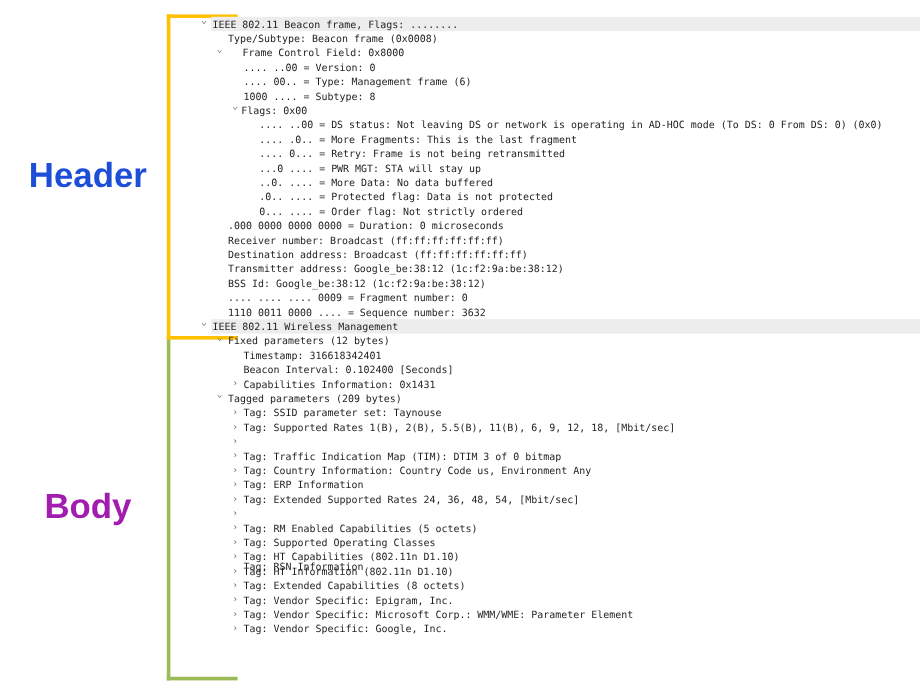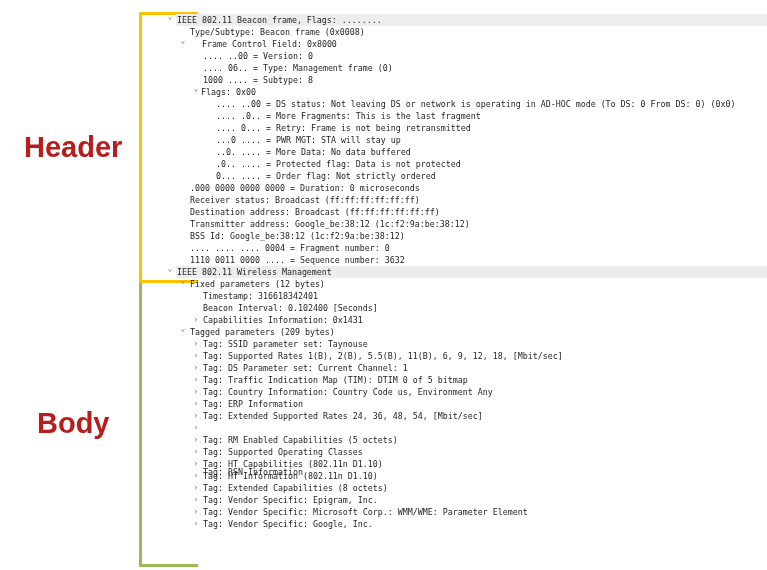--- a/index.html
+++ b/index.html
@@ -1,22 +1,22 @@
 <!DOCTYPE html>
 <html><head>
 <meta charset="utf-8">
 <style>
   html, body { margin:0; padding:0; background:#ffffff; }
   body { width:767px; height:570px; position:relative; overflow:hidden; font-family:"DejaVu Sans Mono", monospace; }
   .bracket { position:absolute; box-sizing:border-box; }
   .bracket-header { left:139px; top:12px; width:59px; height:271px; border-left:3px solid #ffc000; border-top:3px solid #ffc000; border-bottom:3px solid #ffc000; }
   .bracket-body { left:139px; top:283px; width:59px; height:284px; border-left:3px solid #9bbb59; border-bottom:3px solid #9bbb59; }
   .label { position:absolute; font-family:"Liberation Sans", sans-serif; font-weight:bold; font-size:29px; }
-  .label-header { left:24px; top:131px; color:#b91c1c; }
-  .label-body { left:37px; top:407px; color:#b91c1c; }
+  .label-header { left:24px; top:131px; color:#1d4ed8; }
+  .label-body { left:37px; top:407px; color:#a21caf; }
   .tree { position:absolute; left:160px; top:14px; width:607px; }
   .row { position:relative; height:12px; line-height:12px; font-size:8.3px; color:#1e1e1e; white-space:nowrap; }
   .row.top { background:#ededed; }
   .chev { position:absolute; width:10px; text-align:center; color:#707070; font-size:8px; top:0; }
   .txt { position:absolute; top:0; }
 </style>
 </head>
 <body>
 
 <div class="bracket bracket-header"></div>
@@ -34,21 +34,21 @@
       <span class="txt" style="left: 30px;">Type/Subtype: Beacon frame (0x0008)</span>
     </div>
     <div class="row">
       <span class="chev" style="left: 18px; top: -3px;">⌄</span>
       <span class="txt" style="left: 42px;">Frame Control Field: 0x8000</span>
     </div>
     <div class="row">
       <span class="txt" style="left: 43px;">.... ..00 = Version: 0</span>
     </div>
     <div class="row">
-      <span class="txt" style="left: 43px;">.... 06.. = Type: Management frame (0)</span>
+      <span class="txt" style="left: 43px;">.... 00.. = Type: Management frame (6)</span>
     </div>
     <div class="row">
       <span class="txt" style="left: 43px;">1000 .... = Subtype: 8</span>
     </div>
     <div class="row">
       <span class="chev" style="left: 31px; top: -3px;">⌄</span>
       <span class="txt" style="left: 41px;">Flags: 0x00</span>
     </div>
     <div class="row">
       <span class="txt" style="left: 56px;">.... ..00 = DS status: Not leaving DS or network is operating in AD-HOC mode (To DS: 0 From DS: 0) (0x0)</span>
@@ -68,33 +68,33 @@
     <div class="row">
       <span class="txt" style="left: 56px;">.0.. .... = Protected flag: Data is not protected</span>
     </div>
     <div class="row">
       <span class="txt" style="left: 56px;">0... .... = Order flag: Not strictly ordered</span>
     </div>
     <div class="row">
       <span class="txt" style="left: 30px;">.000 0000 0000 0000 = Duration: 0 microseconds</span>
     </div>
     <div class="row">
-      <span class="txt" style="left: 30px;">Receiver status: Broadcast (ff:ff:ff:ff:ff:ff)</span>
+      <span class="txt" style="left: 30px;">Receiver number: Broadcast (ff:ff:ff:ff:ff:ff)</span>
     </div>
     <div class="row">
       <span class="txt" style="left: 30px;">Destination address: Broadcast (ff:ff:ff:ff:ff:ff)</span>
     </div>
     <div class="row">
       <span class="txt" style="left: 30px;">Transmitter address: Google_be:38:12 (1c:f2:9a:be:38:12)</span>
     </div>
     <div class="row">
       <span class="txt" style="left: 30px;">BSS Id: Google_be:38:12 (1c:f2:9a:be:38:12)</span>
     </div>
     <div class="row">
-      <span class="txt" style="left: 30px;">.... .... .... 0004 = Fragment number: 0</span>
+      <span class="txt" style="left: 30px;">.... .... .... 0009 = Fragment number: 0</span>
     </div>
     <div class="row">
       <span class="txt" style="left: 30px;">1110 0011 0000 .... = Sequence number: 3632</span>
     </div>
     <div class="row top" style="margin-left: 16px;">
       <span class="chev" style="left: -11px; top: -3px;">⌄</span>
       <span class="txt" style="left: 1px;">IEEE 802.11 Wireless Management</span>
     </div>
     <div class="row">
       <span class="chev" style="left: 18px; top: -3px;">⌄</span>
@@ -117,25 +117,24 @@
     <div class="row">
       <span class="chev" style="left: 31px;">›</span>
       <span class="txt" style="left: 43px;">Tag: SSID parameter set: Taynouse</span>
     </div>
     <div class="row">
       <span class="chev" style="left: 31px;">›</span>
       <span class="txt" style="left: 43px;">Tag: Supported Rates 1(B), 2(B), 5.5(B), 11(B), 6, 9, 12, 18, [Mbit/sec]</span>
     </div>
     <div class="row">
       <span class="chev" style="left: 31px;">›</span>
-      <span class="txt" style="left: 43px;">Tag: DS Parameter set: Current Channel: 1</span>
     </div>
     <div class="row">
       <span class="chev" style="left: 31px;">›</span>
-      <span class="txt" style="left: 43px;">Tag: Traffic Indication Map (TIM): DTIM 0 of 5 bitmap</span>
+      <span class="txt" style="left: 43px;">Tag: Traffic Indication Map (TIM): DTIM 3 of 0 bitmap</span>
     </div>
     <div class="row">
       <span class="chev" style="left: 31px;">›</span>
       <span class="txt" style="left: 43px;">Tag: Country Information: Country Code us, Environment Any</span>
     </div>
     <div class="row">
       <span class="chev" style="left: 31px;">›</span>
       <span class="txt" style="left: 43px;">Tag: ERP Information</span>
     </div>
     <div class="row">

